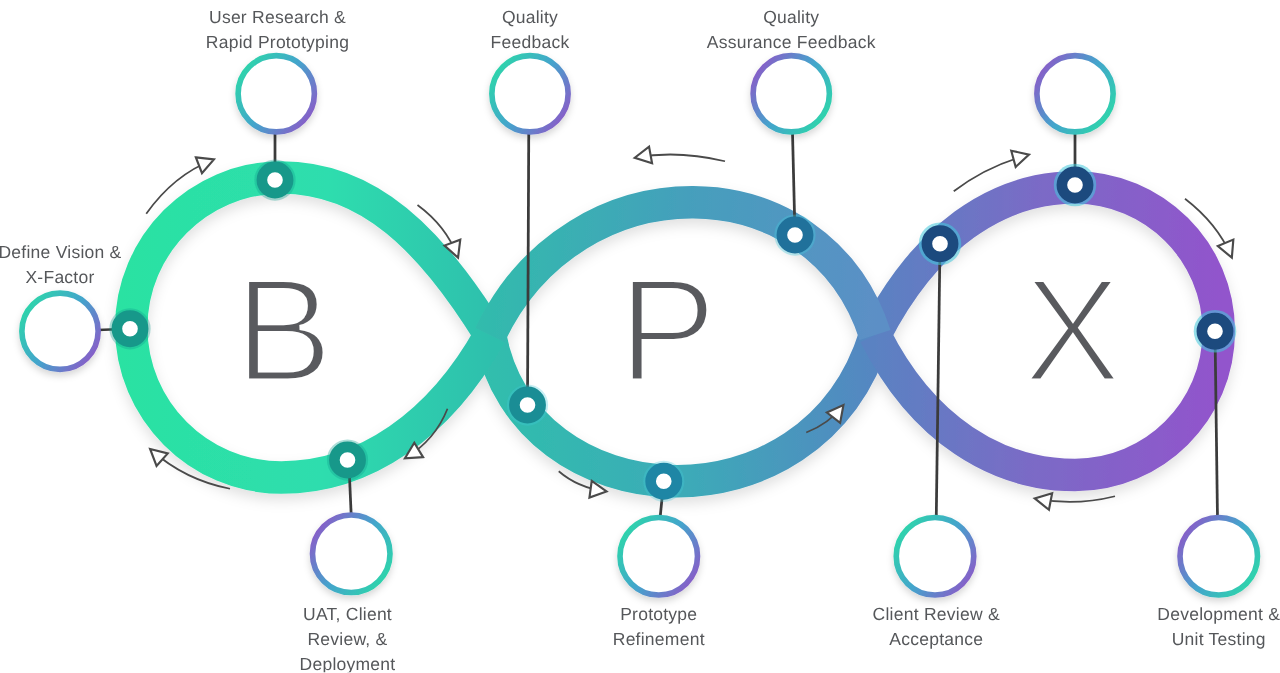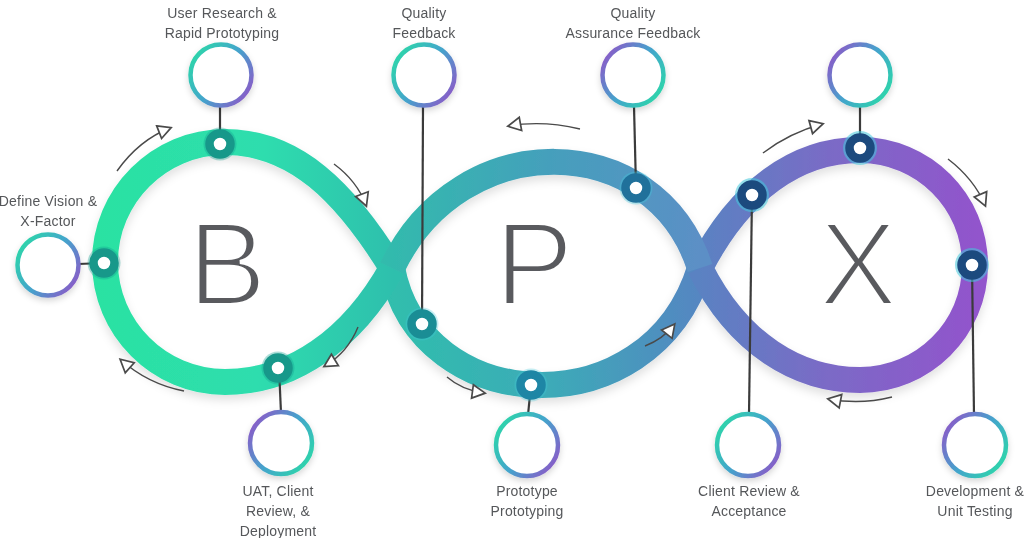--- a/index.html
+++ b/index.html
@@ -184,21 +184,21 @@
 <div class="step-label" style="left:-32px; top:191px; width:160px;">Define Vision &amp;
 X-Factor</div>
 <div class="step-label" style="left:112px; top:3px; width:220px;">User Research &amp;
 Rapid Prototyping</div>
 <div class="step-label" style="left:198px; top:481px; width:160px;">UAT, Client
 Review, &amp;
 Deployment</div>
 <div class="step-label" style="left:334px; top:3px; width:180px;">Quality
 Feedback</div>
 <div class="step-label" style="left:447px; top:481px; width:160px;">Prototype
-Prototyping</div>
+Refinement</div>
 <div class="step-label" style="left:533px; top:3px; width:200px;">Quality
 Assurance Feedback</div>
 <div class="step-label" style="left:649px; top:481px; width:200px;">Client Review &amp;
 Acceptance</div>
 <div class="step-label" style="left:875px; top:481px; width:200px;">Development &amp;
 Unit Testing</div>
 
 </div>
 
 </body></html>

